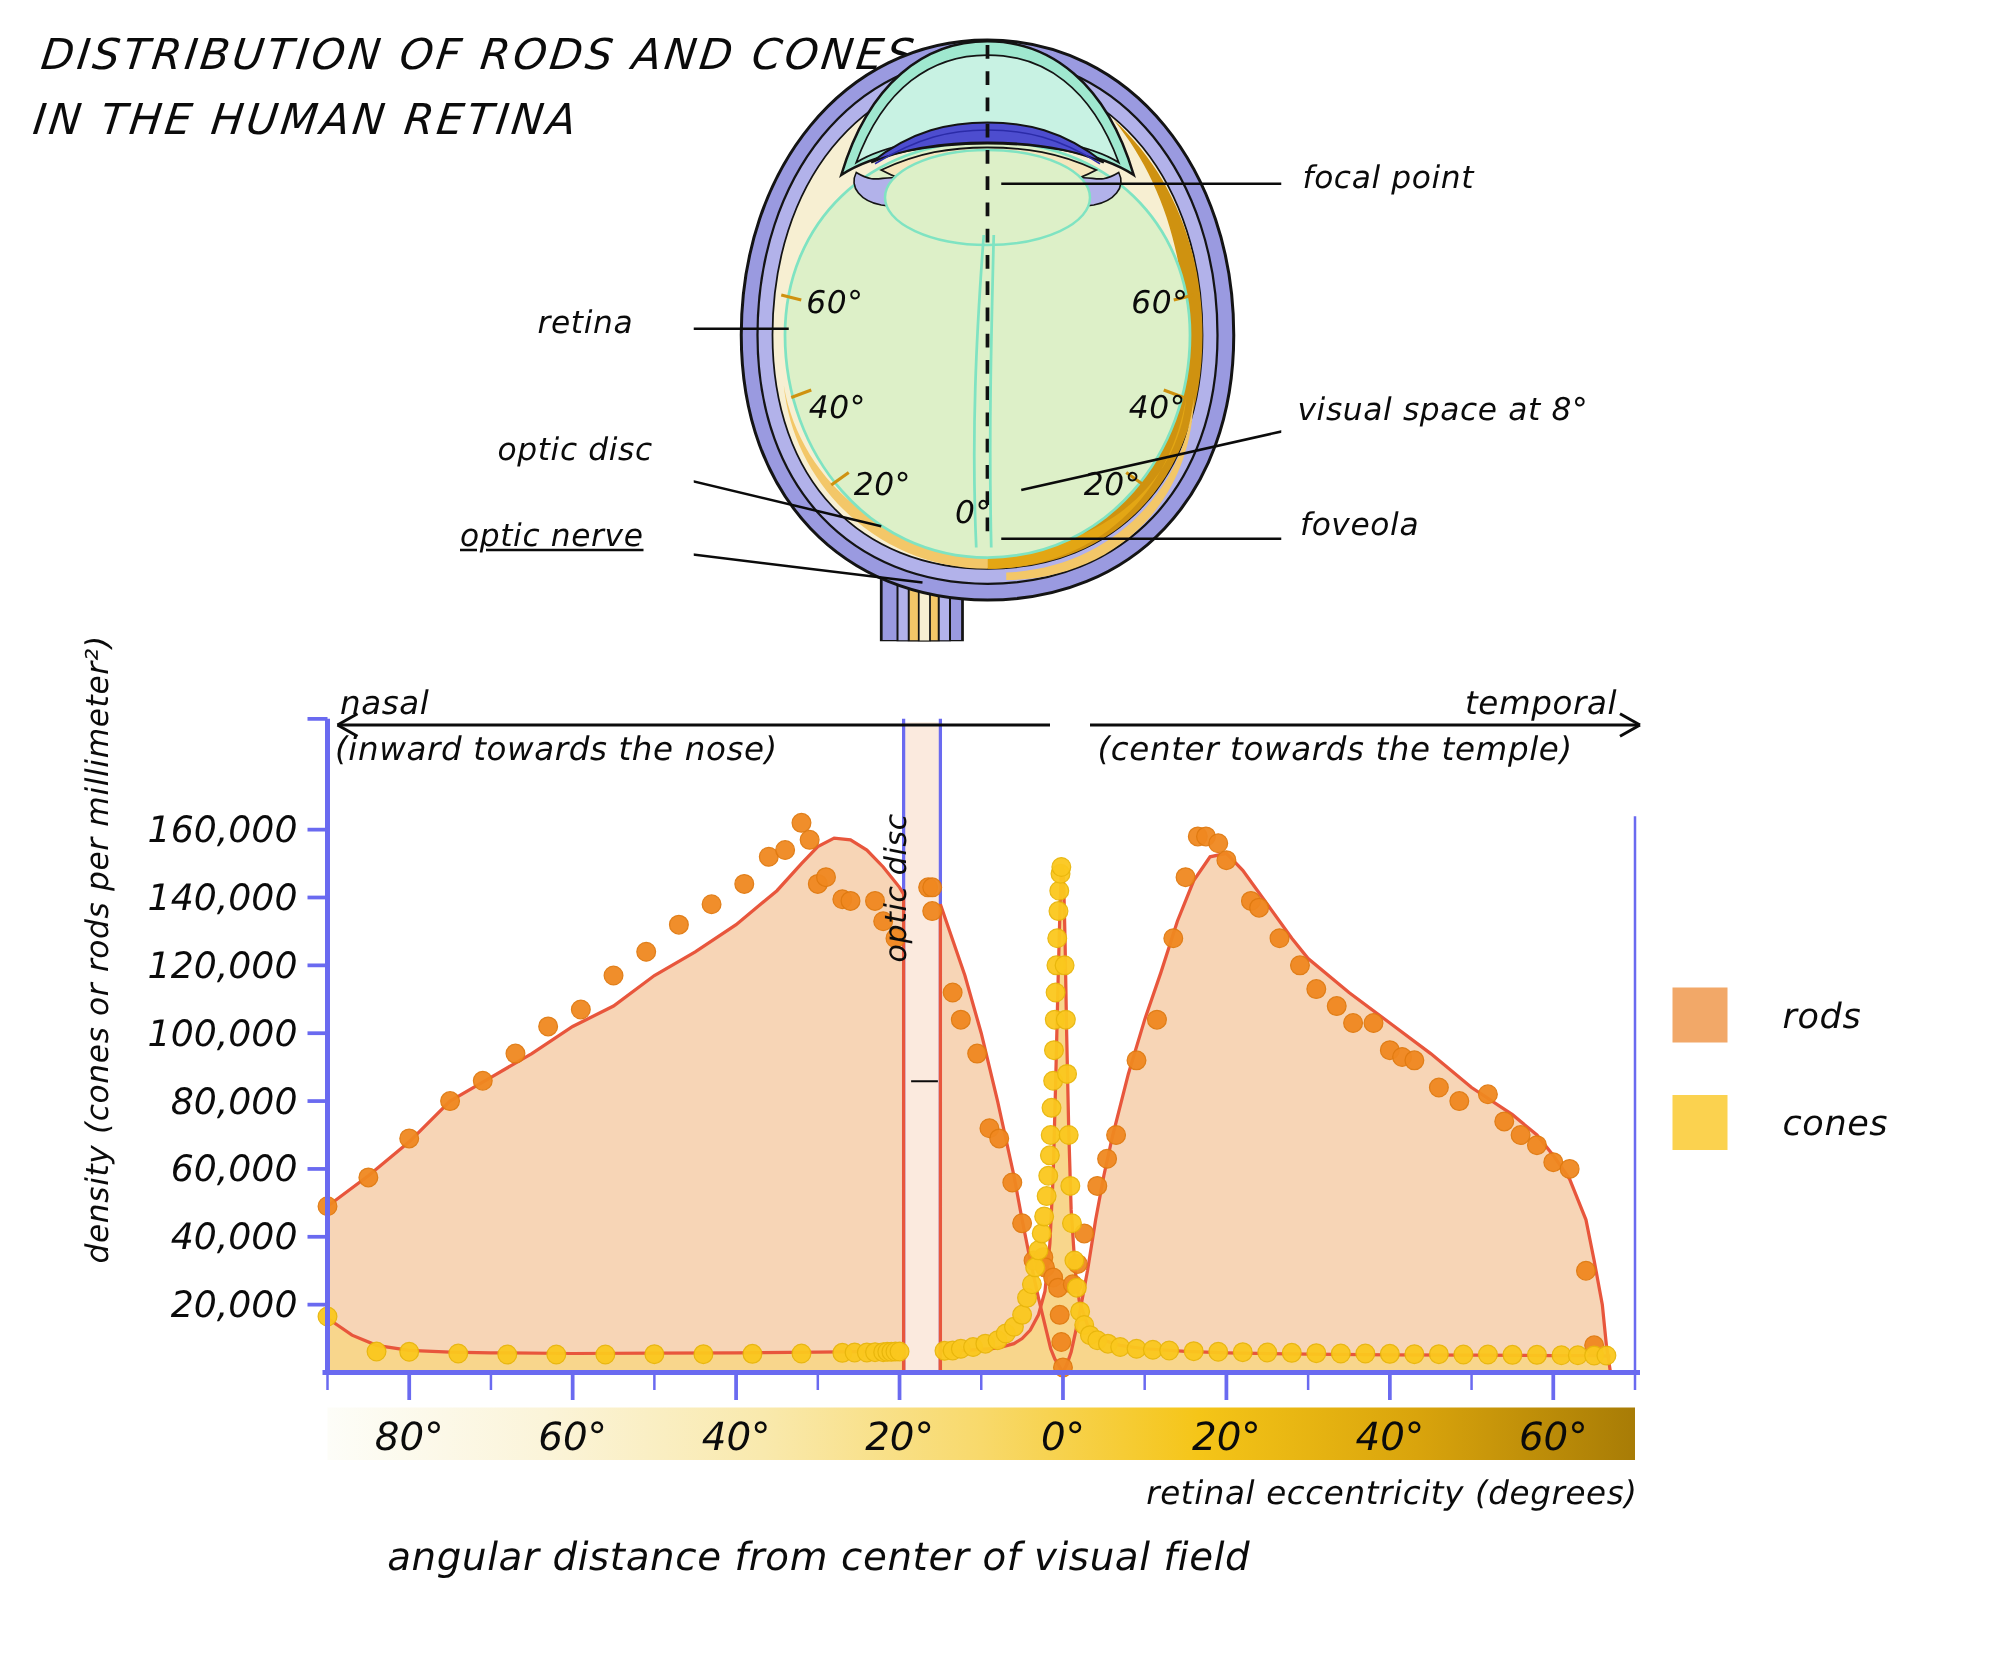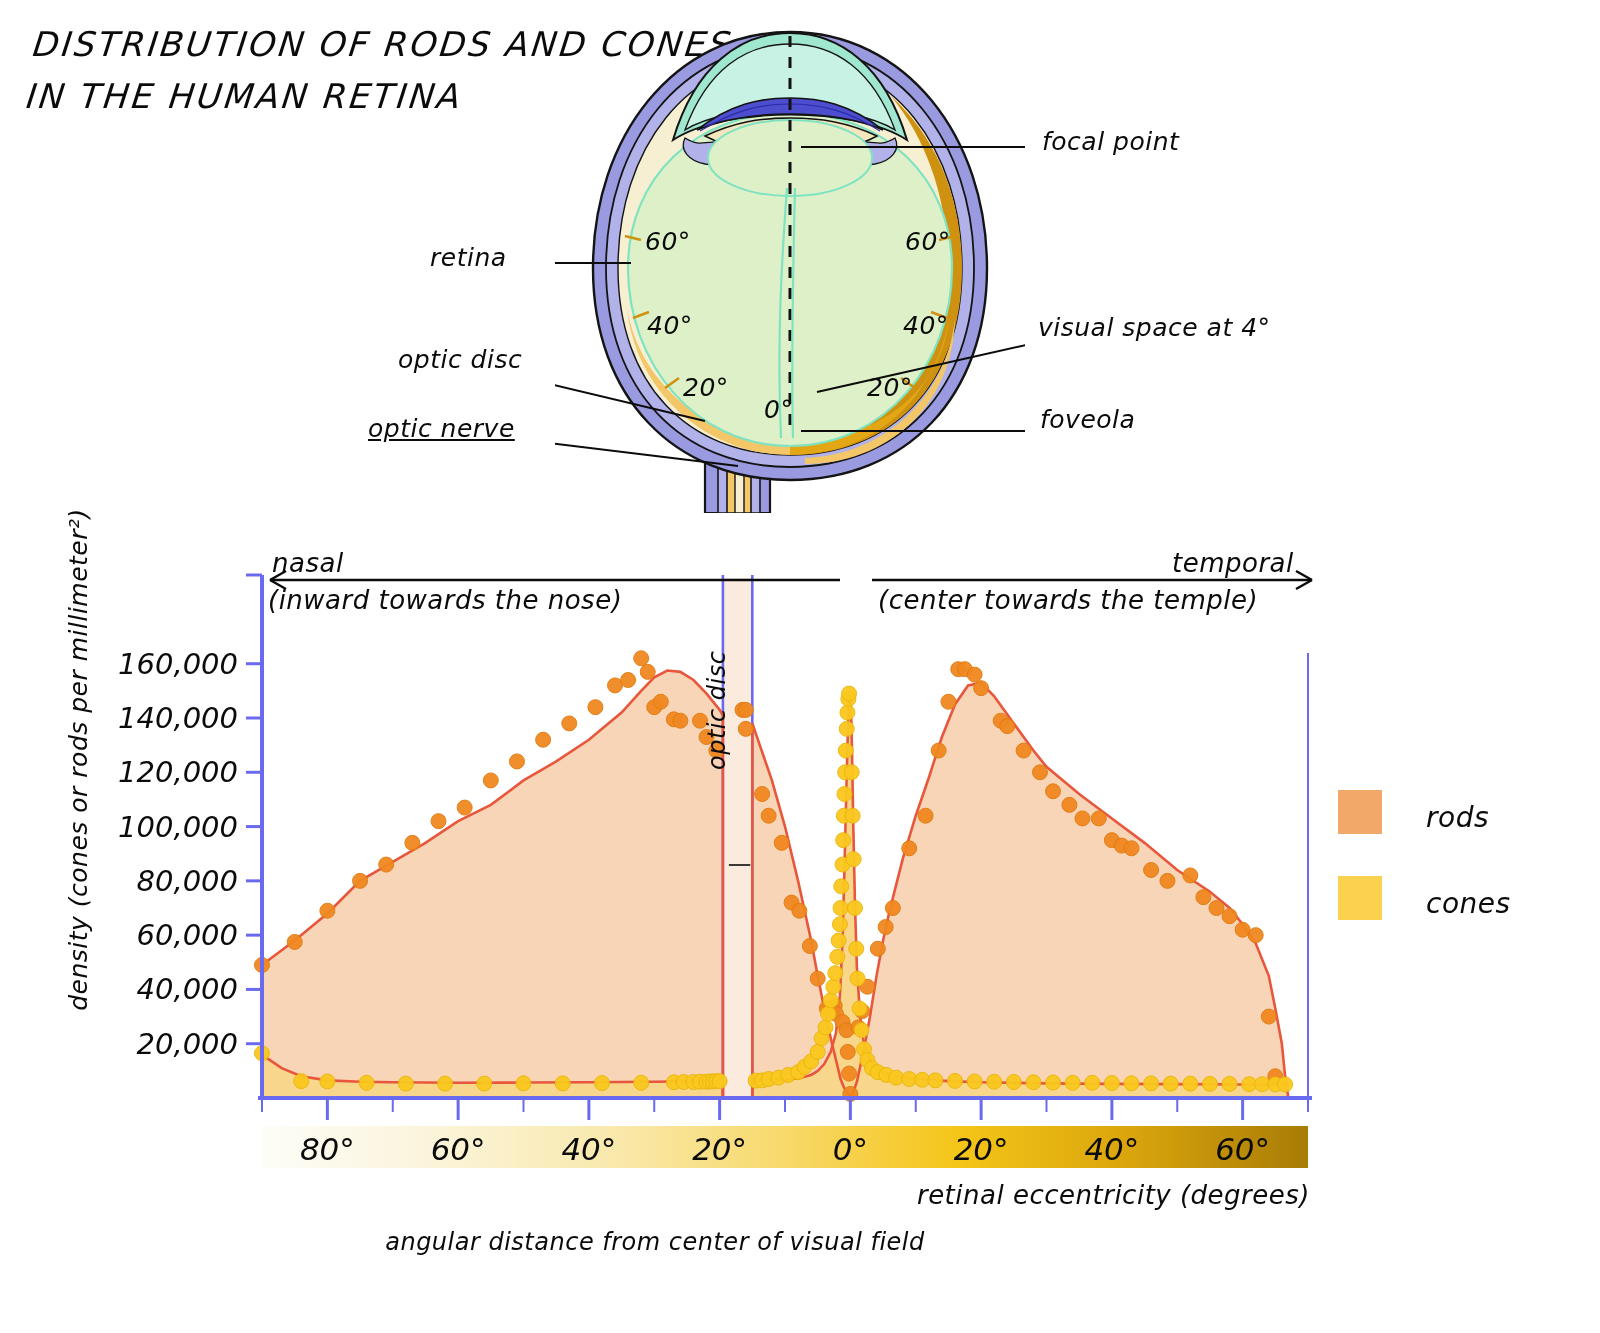--- a/index.html
+++ b/index.html
@@ -47,25 +47,25 @@
     transform:rotate(-90deg);transform-origin:center center;
     text-align:center;font-size:25px;white-space:nowrap;
   }
   .dirlabel{position:absolute;font-size:26px;white-space:nowrap;}
   #nasal-top{left:272px;top:548px;}
   #nasal-sub{left:268px;top:585px;}
   #temporal-top{left:1172px;top:548px;}
   #temporal-sub{left:878px;top:585px;}
 
   #xcap1{position:absolute;left:0;top:1180px;width:1310px;text-align:right;font-size:26px;}
-  #xcap2{position:absolute;left:0;top:1228px;width:1310px;text-align:center;font-size:24px;}
+  #xcap2{position:absolute;left:0;top:1228px;width:1310px;text-align:center;font-size:31px;}
 
   
   #legend{position:absolute;left:1338px;top:790px;}
-  .leg-row{display:flex;align-items:flex-end;margin-bottom:42px;}
+  .leg-row{display:flex;align-items:center;margin-bottom:42px;}
   .leg-sw{width:44px;height:44px;margin-right:44px;}
   .leg-txt{font-size:28px;}
 
   #optic-disc-text{
     position:absolute;left:703px;top:770px;
     font-size:24px;white-space:nowrap;
     transform:rotate(-90deg);transform-origin:left top;
   }
 </style>
 </head>
@@ -152,21 +152,21 @@
     <line x1="262" y1="374" x2="520" y2="316"></line>
     <line x1="246" y1="413" x2="520" y2="413"></line>
   </g>
 </svg>
 </div>
 
 <div class="callout hand" id="label-retina">retina</div>
 <div class="callout hand" id="label-optic-disc">optic disc</div>
 <div class="callout hand" id="label-optic-nerve">optic nerve</div>
 <div class="callout hand" id="label-focal-point">focal point</div>
-<div class="callout hand" id="label-visual-space">visual space at 4°</div>
+<div class="callout hand" id="label-visual-space">visual space at 8°</div>
 <div class="callout hand" id="label-foveola">foveola</div>
 
 <div id="chart">
   <svg id="chart-svg" width="1600" height="813" viewBox="0 0 1600 813" xmlns="http://www.w3.org/2000/svg">
     <g id="plot-layer">
         <rect x="722.89375" y="58" width="29.418750000000045" height="520" fill="#fbeade"></rect>
         <path d="M262.00,445.00L294.69,420.57L327.38,393.43L360.06,360.86L392.75,341.86L425.44,322.86L458.13,301.14L490.81,284.86L523.50,260.43L556.19,241.43L588.88,219.71L621.56,192.57L641.17,170.86L654.25,157.29L667.33,150.50L680.40,151.86L693.47,160.00L706.55,173.57L719.63,189.86L722.89,195.29L722.89,578.00L752.31,578.00L752.31,203.43L758.85,222.43L771.92,260.43L785.00,306.57L798.07,360.86L811.15,420.57L817.69,455.86L824.23,488.43L830.76,518.29L837.30,545.43L840.57,559.00L843.84,567.14L847.11,572.57L850.38,578.00L853.64,571.21L856.91,561.71L863.45,531.86L869.99,496.57L876.52,455.86L883.06,420.57L889.60,390.71L902.68,339.14L915.75,295.71L928.82,257.71L941.90,217.00L954.98,184.43L968.05,165.43L981.13,162.71L994.20,176.29L1013.81,203.43L1033.43,230.57L1046.50,246.86L1079.19,274.00L1111.88,298.43L1144.56,322.86L1177.25,350.00L1209.94,371.71L1229.55,388.00L1242.63,404.29L1255.70,423.29L1268.78,455.86L1275.31,488.43L1281.85,523.71L1285.12,556.29L1288.39,578.00L1288.39,578.00L262.00,578.00Z" fill="#f7d5b6" stroke="none"></path>
         <path d="M262.00,534.57L281.61,548.14L301.23,556.29L327.38,560.36L360.06,561.71L392.75,562.26L458.13,562.80L523.50,562.53L588.88,562.26L654.25,561.71L706.55,561.17L722.89,560.90L722.89,578.00L752.31,578.00L752.31,560.90L771.92,560.36L785.00,559.54L798.07,558.46L811.15,554.93L817.69,550.86L824.23,544.07L830.76,531.86L835.99,512.86L839.91,474.86L842.53,420.57L844.49,347.29L846.45,265.86L848.09,203.43L849.07,179.00L849.72,173.57L850.38,176.29L851.03,189.86L852.01,230.57L853.32,306.57L854.95,382.57L856.91,447.71L860.18,496.57L863.45,521.00L869.99,540.00L876.52,548.14L883.06,552.21L896.14,556.29L915.75,559.00L948.44,561.17L981.13,562.26L1046.50,563.34L1111.88,563.89L1177.25,564.16L1242.63,564.43L1275.31,564.43L1288.39,564.97L1288.39,578.00L262.00,578.00Z" fill="#f8d68c" stroke="none"></path>
         <rect x="722.89375" y="58" width="29.418750000000045" height="520" fill="#fbeade" opacity="0.55"></rect>
         <line x1="722.89375" y1="55" x2="722.89375" y2="578" stroke="#6a6af0" stroke-width="2.6"></line>

